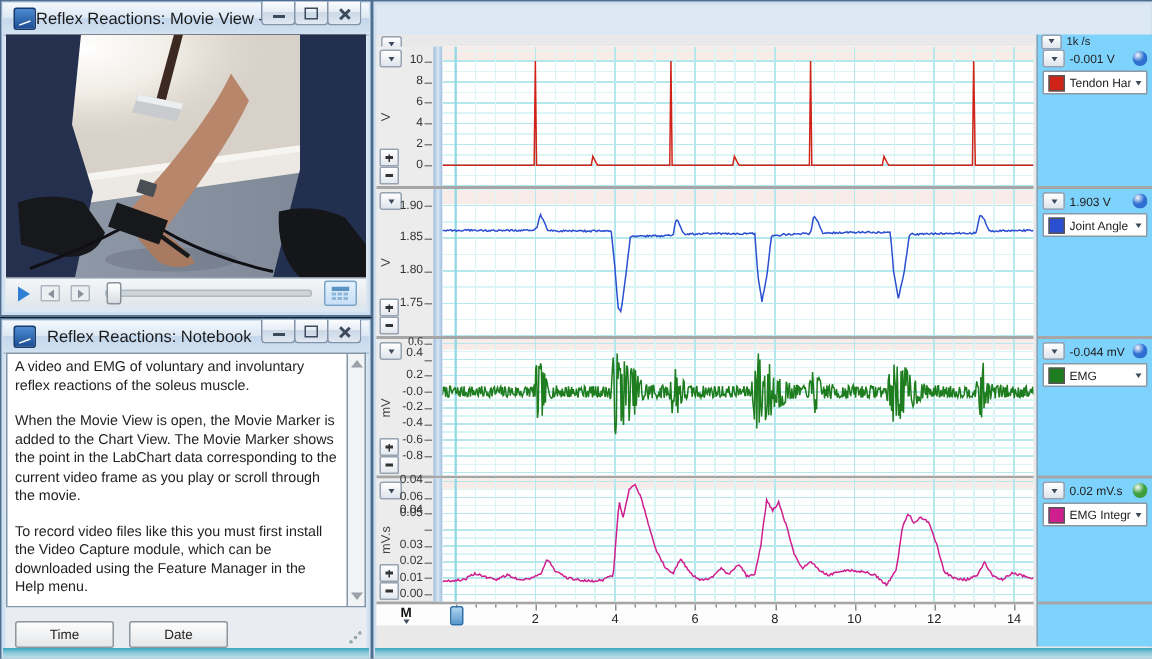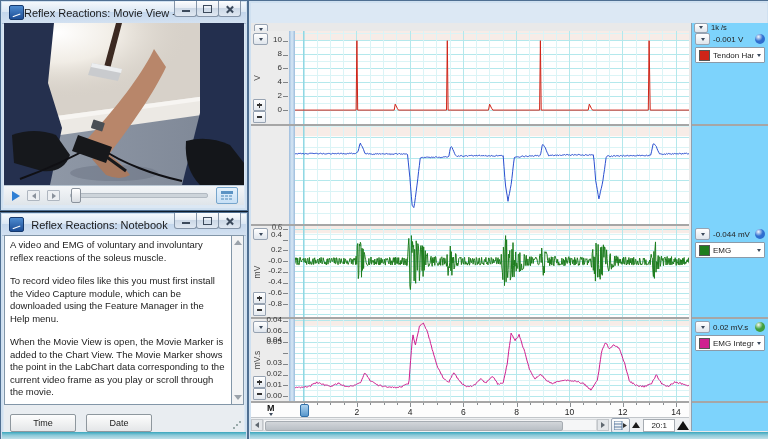--- a/index.html
+++ b/index.html
@@ -217,22 +217,22 @@
       <span class="wbtn">
           <i class="g-max"></i>
         </span>
       <span class="wbtn">
           <i class="g-x"></i>
         </span>
     </span>
   </div>
   <div class="nb-text">
     <p>A video and EMG of voluntary and involuntary reflex reactions of the soleus muscle.</p>
+    <p>When the Movie View is open, the Movie Marker is added to the Chart View. The Movie Marker shows the point in the LabChart data corresponding to the current video frame as you play or scroll through the movie.</p>
     <p>To record video files like this you must first install the Video Capture module, which can be downloaded using the Feature Manager in the Help menu.</p>
-    <p>When the Movie View is open, the Movie Marker is added to the Chart View. The Movie Marker shows the point in the LabChart data corresponding to the current video frame as you play or scroll through the movie.</p>
   </div>
   <div class="nb-scroll">
     <i class="up"></i>
     <i class="dn"></i>
   </div>
   <div class="nb-bottom">
     <span class="nb-btn" style="left:6px">Time</span>
     <span class="nb-btn" style="left:82px">Date</span>
     <span class="grip"></span>
   </div>
@@ -317,20 +317,41 @@
           <line x1="341.1" y1="0" x2="341.1" y2="93" stroke="#dbf4f6" shape-rendering="crispEdges"></line>
           <line x1="354.4" y1="0" x2="354.4" y2="93" stroke="#dbf4f6" shape-rendering="crispEdges"></line>
           <line x1="367.7" y1="0" x2="367.7" y2="93" stroke="#dbf4f6" shape-rendering="crispEdges"></line>
           <line x1="381.0" y1="0" x2="381.0" y2="93" stroke="#b4e8ec" shape-rendering="crispEdges"></line>
           <line x1="8.8" y1="0" x2="8.8" y2="93" stroke="#8fd8e4" stroke-width="1.5"></line>
           <path d="M0.0,79.1L61.1,79.1L61.9,9.7L62.7,79.1L99.2,79.1L100.2,73.2L102.4,77.4L103.4,79.1L151.5,79.1L152.3,9.7L153.1,79.1L193.5,79.1L194.6,73.2L196.7,77.4L197.8,79.1L244.6,79.1L245.4,9.7L246.2,79.1L293.2,79.1L294.3,73.2L296.4,77.4L297.5,79.1L353.3,79.1L354.1,9.7L355.2,79.1L394.0,79.1" fill="none" stroke="#d02418" stroke-width="1"></path>
         </svg>
     </div>
 
     <div class="ch-row" style="top:103px;height:100px">
+      <div class="axis-col">
+        <span class="dd-btn axis-dd">
+            <i class="tri-down tiny"></i>
+          </span>
+        <span class="unit-label">V</span>
+        <span class="zoom-btn plus">
+            <i class="ph"></i>
+            <i class="pv"></i>
+          </span>
+        <span class="zoom-btn minus">
+            <i class="ph"></i>
+          </span>
+      <span class="ytick" style="top: 6.58204px;">1.90</span>
+          <i class="ytick-dash" style="top: 11px;"></i>
+          <span class="ytick" style="top: 28.3115px;">1.85</span>
+          <i class="ytick-dash" style="top: 33px;"></i>
+          <span class="ytick" style="top: 50.041px;">1.80</span>
+          <i class="ytick-dash" style="top: 55px;"></i>
+          <span class="ytick" style="top: 71.7705px;">1.75</span>
+          <i class="ytick-dash" style="top: 76px;"></i>
+        </div>
       <div class="axis-sep"></div>
       <svg class="plot-svg" width="394" height="98">
           <rect x="0" y="0" width="394" height="10.2" fill="#f7ece7"></rect>
           <line x1="0" y1="98.0" x2="394" y2="98.0" stroke="#b4e8ec" shape-rendering="crispEdges"></line>
           <line x1="0" y1="87.1" x2="394" y2="87.1" stroke="#dbf4f6" shape-rendering="crispEdges"></line>
           <line x1="0" y1="76.3" x2="394" y2="76.3" stroke="#b4e8ec" shape-rendering="crispEdges"></line>
           <line x1="0" y1="65.4" x2="394" y2="65.4" stroke="#dbf4f6" shape-rendering="crispEdges"></line>
           <line x1="0" y1="54.5" x2="394" y2="54.5" stroke="#b4e8ec" shape-rendering="crispEdges"></line>
           <line x1="0" y1="43.7" x2="394" y2="43.7" stroke="#dbf4f6" shape-rendering="crispEdges"></line>
           <line x1="0" y1="32.8" x2="394" y2="32.8" stroke="#b4e8ec" shape-rendering="crispEdges"></line>
@@ -576,46 +597,20 @@
           <span class="xtick-label" style="left: 115.1px;">4</span>
           <span class="xtick-label" style="left: 168.3px;">6</span>
           <span class="xtick-label" style="left: 221.5px;">8</span>
           <span class="xtick-label" style="left: 274.6px;">10</span>
           <span class="xtick-label" style="left: 327.8px;">12</span>
           <span class="xtick-label" style="left: 381px;">14</span>
         </div>
       <div class="movie-marker-handle" id="mmh" style="left: 49.2733px;"></div>
     </div>
 
-    <div class="scroll-row">
-      <span class="sb-arrow">
-          <i class="tri-left"></i>
-        </span>
-      <div class="sb-track">
-        <div class="sb-thumb"></div>
-      </div>
-      <span class="sb-arrow">
-          <i class="tri-right-sm"></i>
-        </span>
-      <span class="tool-btn boxed">
-        <svg width="13" height="9">
-          <rect x="0" y="0" width="8" height="9" fill="none" stroke="#5b7ba0"></rect>
-          <line x1="0" y1="3" x2="8" y2="3" stroke="#5b7ba0"></line>
-            <line x1="0" y1="6" x2="8" y2="6" stroke="#5b7ba0"></line>
-          <polygon points="9,2 13,4.5 9,7" fill="#333"></polygon>
-        </svg>
-      </span>
-      <span class="tool-btn">
-          <i class="tri-up-sm"></i>
-        </span>
-      <span class="ratio-box">20:1</span>
-      <span class="tool-btn">
-          <i class="tri-up-lg"></i>
-        </span>
-    </div>
 
     <div class="right-col">
       <div class="rate-row">
         <span class="dd-btn">
             <i class="tri-down tiny"></i>
           </span>
         <span class="rate-text">1k /s</span>
       </div>
 
       <div class="rc-block" style="top:8px;height:95px">
@@ -626,20 +621,34 @@
           <span class="rc-value">-0.001 V</span>
           <span class="info-ball" style="background: radial-gradient(circle at 35% 28%, rgba(255, 255, 255, 0.95), rgba(255, 255, 255, 0) 45%), rgb(47, 111, 208);"></span>
         </div>
         <div class="rc-namebox">
           <span class="swatch" style="background: rgb(208, 36, 24);"></span>
           <span class="rc-name">Tendon Hammer</span>
           <i class="tri-down tiny"></i>
         </div>
       </div>
 
+      <div class="rc-block" style="top:103px;height:100px">
+        <div class="rc-valrow">
+          <span class="dd-btn">
+              <i class="tri-down tiny"></i>
+            </span>
+          <span class="rc-value">1.903 V</span>
+          <span class="info-ball" style="background: radial-gradient(circle at 35% 28%, rgba(255, 255, 255, 0.95), rgba(255, 255, 255, 0) 45%), rgb(47, 111, 208);"></span>
+        </div>
+        <div class="rc-namebox">
+          <span class="swatch" style="background: rgb(42, 79, 208);"></span>
+          <span class="rc-name">Joint Angle</span>
+          <i class="tri-down tiny"></i>
+        </div>
+      </div>
 
       <div class="rc-block" style="top:203px;height:93px">
         <div class="rc-valrow">
           <span class="dd-btn">
               <i class="tri-down tiny"></i>
             </span>
           <span class="rc-value">-0.044 mV</span>
           <span class="info-ball" style="background: radial-gradient(circle at 35% 28%, rgba(255, 255, 255, 0.95), rgba(255, 255, 255, 0) 45%), rgb(47, 111, 208);"></span>
         </div>
         <div class="rc-namebox">

